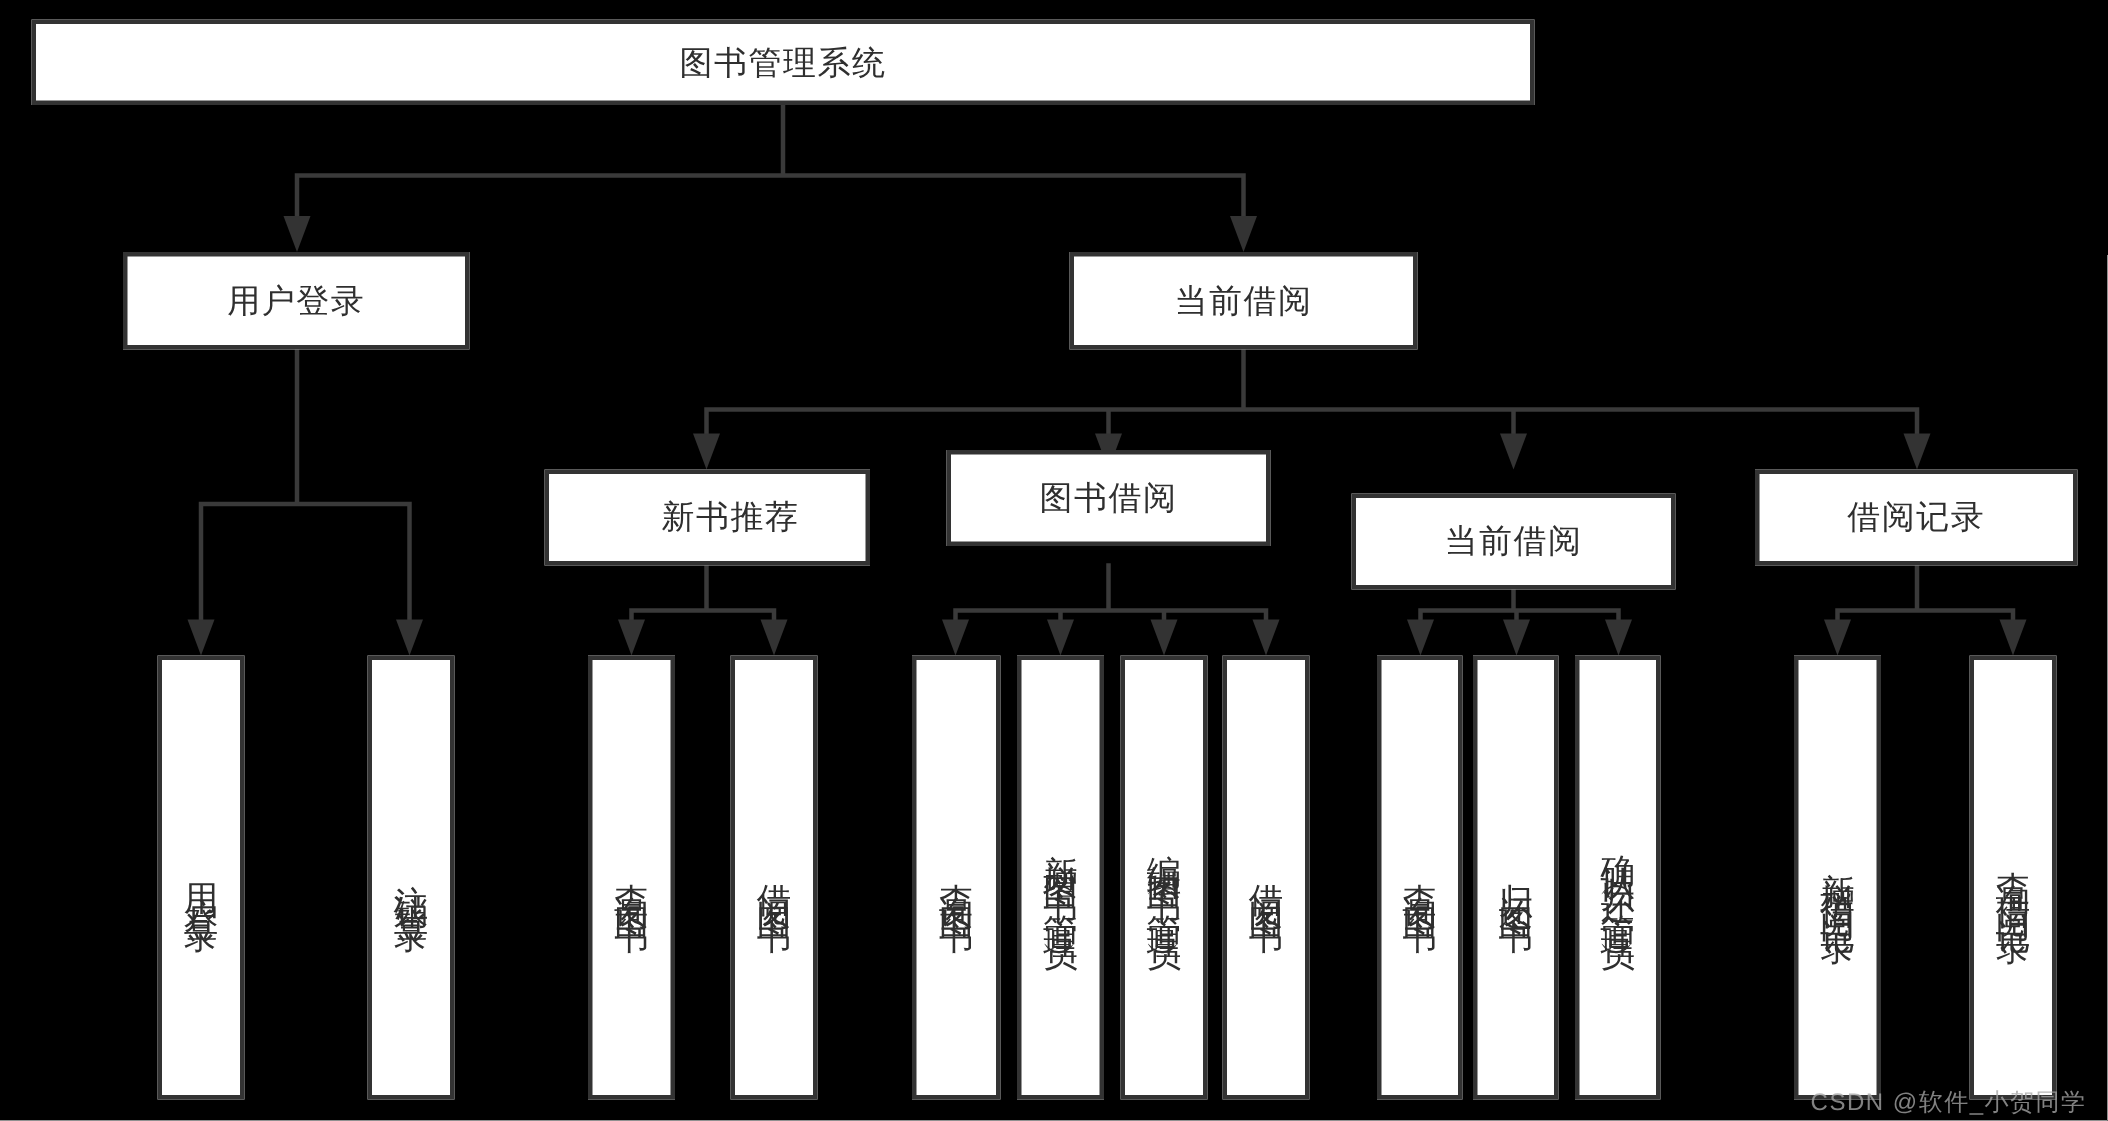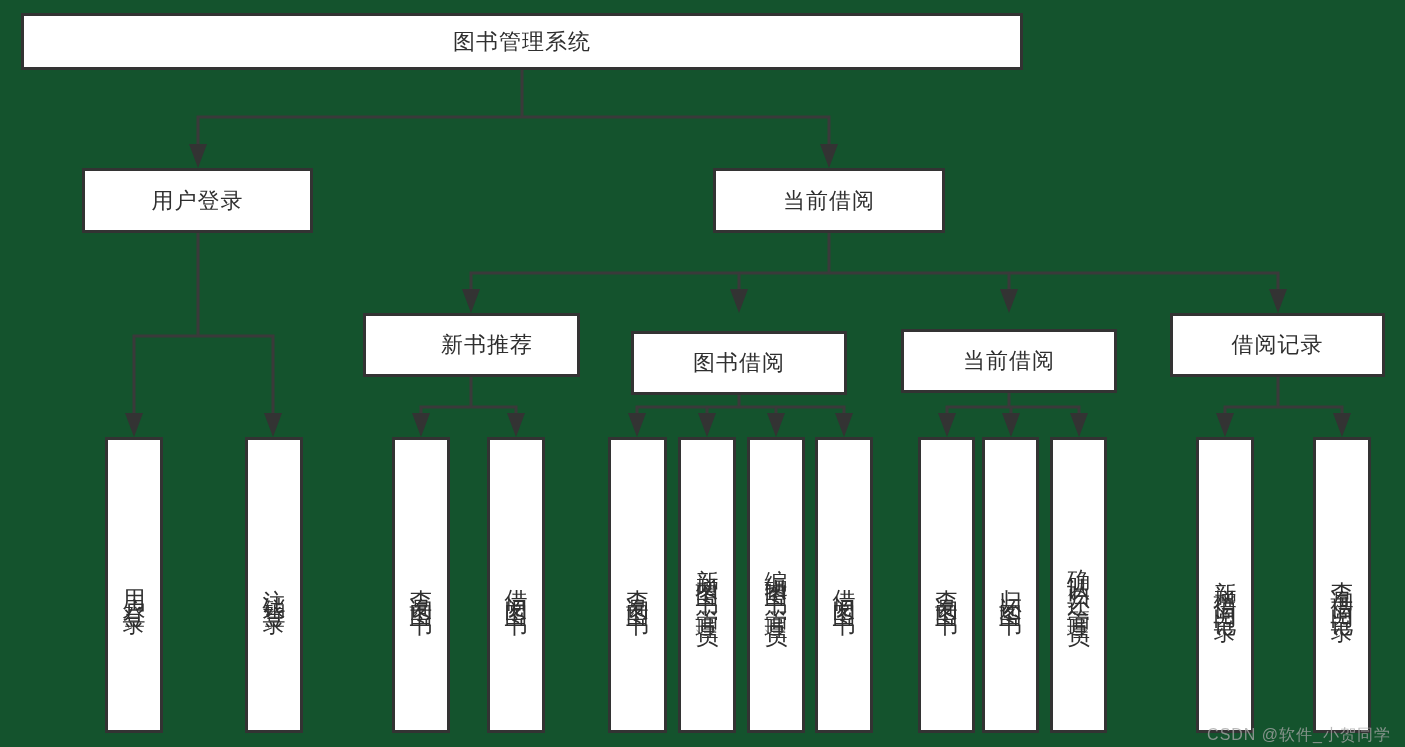--- a/index.html
+++ b/index.html
@@ -1,17 +1,17 @@
 <!DOCTYPE html>
 <html><head>
 <meta charset="utf-8">
 <style>
   html,body{margin:0;padding:0;background:#fff;}
   .canvas{
-    position:relative;width:1405px;height:747px;background:#14532d;overflow:hidden;
+    position:relative;width:1405px;height:747px;background:#000000;overflow:hidden;
     font-family:"Liberation Sans","DejaVu Sans",sans-serif;
   }
   .wires{position:absolute;left:0;top:0;z-index:1;}
   .wires path{stroke:#3a3a3a;stroke-width:3;fill:none;stroke-linecap:square;}
   .wires polygon{fill:#333333;stroke:none;}
   .n{
     position:absolute;box-sizing:border-box;border:3px solid #333333;background:#ffffff;
     display:flex;align-items:center;justify-content:center;
     font-size:22px;color:#2f2f2f;z-index:2;letter-spacing:1px;
     white-space:nowrap;
@@ -66,21 +66,21 @@
     <polygon points="1216,413 1234,413 1225,437"></polygon>
     <polygon points="1333,413 1351,413 1342,437"></polygon>
   </svg>
 
   <div class="n" style="left:21px;top:13px;width:1002px;height:57px;">图书管理系统</div>
 
   <div class="n" style="left:82px;top:168px;width:231px;height:65px;">用户登录</div>
   <div class="n" style="left:713px;top:168px;width:232px;height:65px;">当前借阅</div>
 
   <div class="n" style="left:363px;top:313px;width:217px;height:64px;padding-left:31px;">新书推荐</div>
-  <div class="n" style="left:631px;top:331px;width:216px;height:64px;">图书借阅</div>
+  <div class="n" style="left:631px;top:300px;width:216px;height:64px;">图书借阅</div>
   <div class="n" style="left:901px;top:313px;width:216px;height:64px;margin-top:16px;">当前借阅</div>
   <div class="n" style="left:1170px;top:313px;width:215px;height:64px;">借阅记录</div>
 
   <div class="n v" style="left:105px;top:437px;width:58px;height:296px;">用户登录</div>
   <div class="n v" style="left:245px;top:437px;width:58px;height:296px;">注销登录</div>
 
   <div class="n v" style="left:392px;top:437px;width:58px;height:296px;">查询图书</div>
   <div class="n v" style="left:487px;top:437px;width:58px;height:296px;">借阅图书</div>
 
   <div class="n v" style="left:608px;top:437px;width:59px;height:296px;">查询图书</div>

